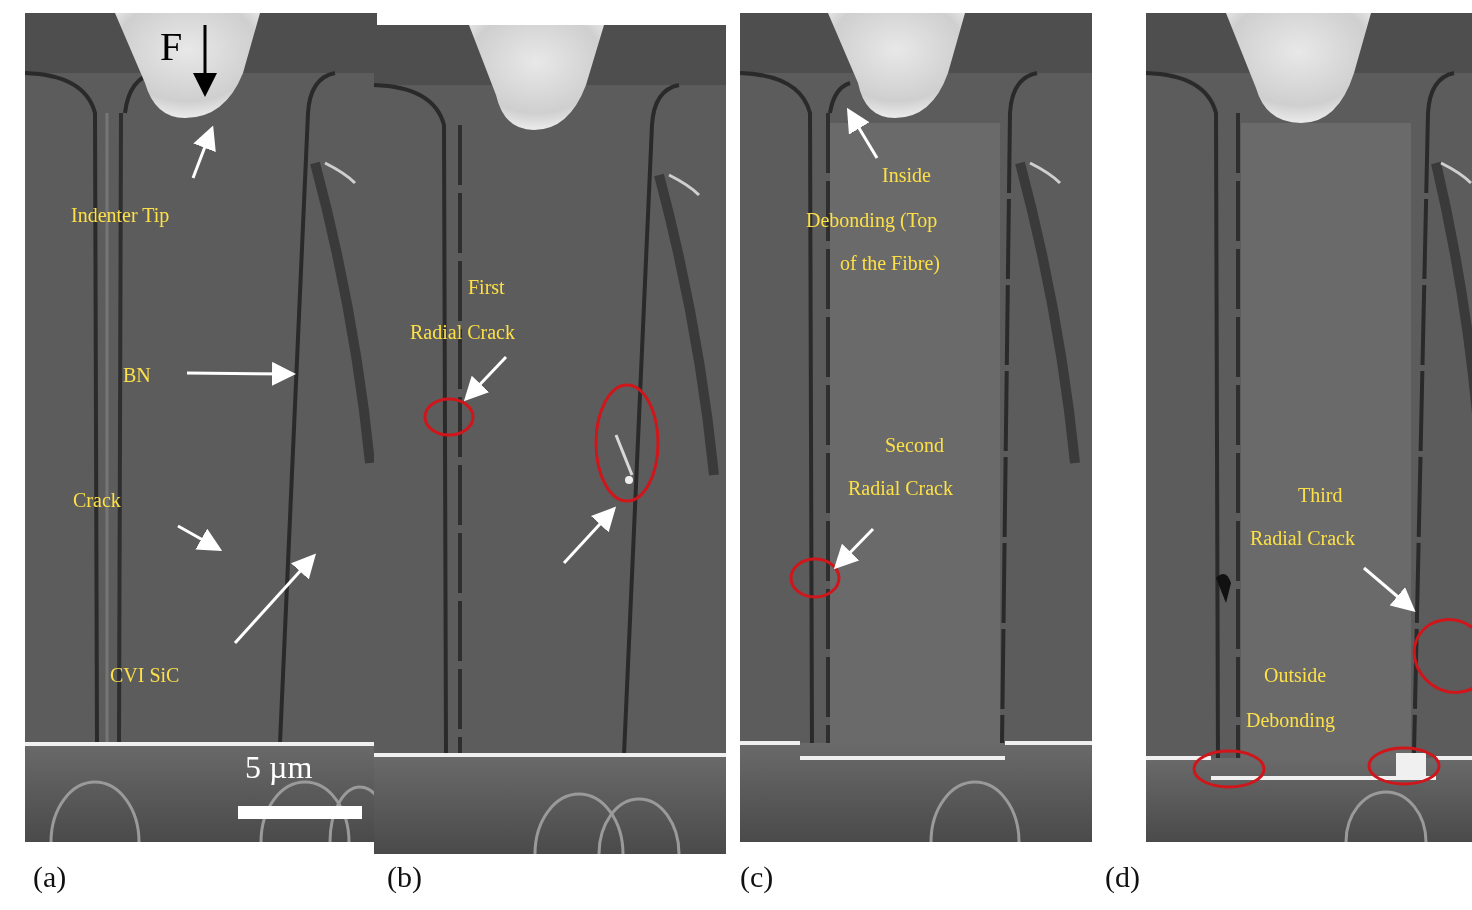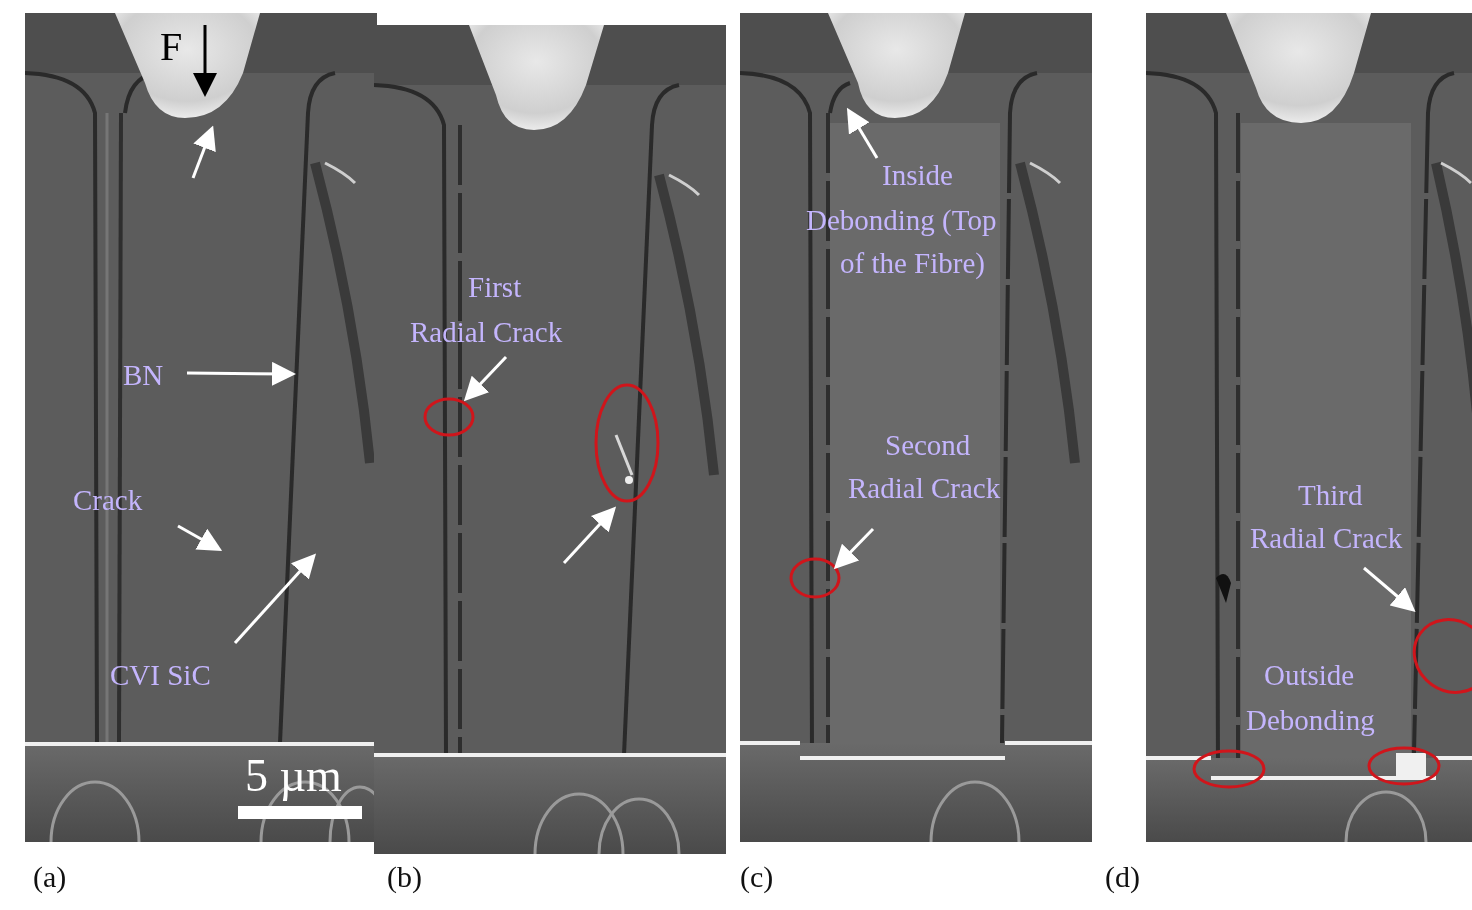--- a/index.html
+++ b/index.html
@@ -1,22 +1,22 @@
 <!DOCTYPE html>
 <html><head>
 <meta charset="utf-8">
 <style>
   html,body{margin:0;padding:0;background:#ffffff;}
   body{width:1472px;height:910px;position:relative;overflow:hidden;font-family:"Liberation Serif","DejaVu Serif",serif;}
   .panel{position:absolute;top:13px;width:352px;height:829px;overflow:hidden;background:#5a5a5a;}
   .panel svg.bg{position:absolute;left:0;top:0;width:352px;height:829px;}
-  .lbl{position:absolute;color:#c4b5fd;font-size:29px;line-height:44px;text-align:center;white-space:nowrap;font-family:"Liberation Serif","DejaVu Serif",serif;}
+  .lbl{position:absolute;color:#fde047;font-size:20px;line-height:44px;text-align:center;white-space:nowrap;font-family:"Liberation Serif","DejaVu Serif",serif;}
   .cap{position:absolute;top:860px;font-size:30px;color:#111;font-family:"Liberation Serif","DejaVu Serif",serif;}
   .scalebar{position:absolute;left:213px;top:793px;width:124px;height:13px;background:#fff;}
-  .scaletxt{position:absolute;left:220px;top:736px;color:#fff;font-size:46px;font-family:"Liberation Serif","DejaVu Serif",serif;}
+  .scaletxt{position:absolute;left:220px;top:736px;color:#fff;font-size:32px;font-family:"Liberation Serif","DejaVu Serif",serif;}
   .force{position:absolute;left:135px;top:10px;color:#000;font-size:40px;font-family:"Liberation Serif","DejaVu Serif",serif;}
 </style>
 </head>
 <body>
 
 <svg width="0" height="0" style="position:absolute">
   <defs>
     <radialGradient id="tipGrad" cx="50%" cy="35%" r="70%">
       <stop offset="0%" stop-color="#e8e8e8"></stop>
       <stop offset="70%" stop-color="#cfcfcf"></stop>
@@ -57,20 +57,21 @@
 
     <path d="M90,0 L235,0 L218,60 Q200,105 160,105 Q130,105 120,70 Z" fill="url(#tipGrad)"></path>
 
     <line x1="180" y1="12" x2="180" y2="78" stroke="#000" stroke-width="3" marker-end="url(#arrB)"></line>
     <line x1="168" y1="165" x2="186" y2="118" stroke="#fff" stroke-width="3" marker-end="url(#arrW)"></line>
     <line x1="162" y1="360" x2="265" y2="361" stroke="#fff" stroke-width="3" marker-end="url(#arrW)"></line>
     <line x1="153" y1="513" x2="192" y2="535" stroke="#fff" stroke-width="3" marker-end="url(#arrW)"></line>
     <line x1="210" y1="630" x2="287" y2="545" stroke="#fff" stroke-width="3" marker-end="url(#arrW)"></line>
   </svg>
   <div class="force">F</div>
+  <div class="lbl" style="left:46px;top:180px;">Indenter Tip</div>
   <div class="lbl" style="left:98px;top:340px;">BN</div>
   <div class="lbl" style="left:48px;top:465px;">Crack</div>
   <div class="lbl" style="left:85px;top:640px;">CVI SiC</div>
   <div class="scaletxt">5 µm</div>
   <div class="scalebar"></div>
 </div>
 
 <div class="panel" style="left:374px;margin-top:12px;">
   <svg class="bg" viewBox="0 0 352 829">
     <rect x="0" y="0" width="352" height="829" fill="#5c5c5c"></rect>

